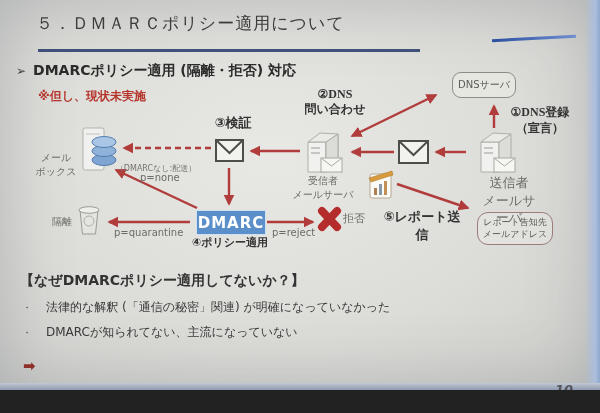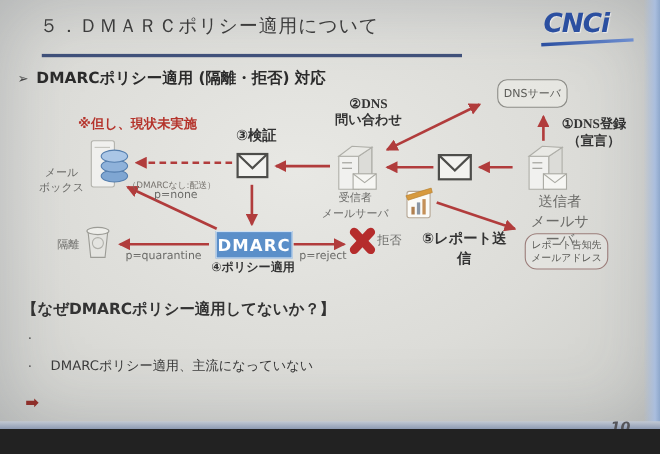--- a/index.html
+++ b/index.html
@@ -16,21 +16,21 @@
     background:linear-gradient(90deg, rgba(170,190,220,0) 0%, #aabede 70%, #8ea8cc 100%);}
   #bottom-band{left:0;bottom:0;width:600px;height:7px;
     background:linear-gradient(180deg,#c2c9d4 0%, #8d9ab2 100%);}
   #title{left:36px;top:12px;font-size:17px;color:#3c3c3c;letter-spacing:1px;}
   #title-rule{left:38px;top:49px;width:382px;height:3px;background:#24386a;opacity:.85;}
   #logo{left:494px;top:7px;width:90px;font-size:24px;font-weight:bold;font-style:italic;
     color:#2b4fa0;letter-spacing:-1px;text-shadow:1px 1px 1px rgba(255,255,255,.6);}
   #logo-swoosh{left:492px;top:37px;width:84px;height:3px;background:linear-gradient(90deg,#2b4fa0,#6f8fd0);transform:rotate(-3deg);}
   #heading{left:16px;top:62px;font-size:14px;font-weight:bold;color:#2b2b2b;display:flex;gap:7px;align-items:baseline;}
   #heading .chev{font-size:12px;color:#444;}
-  #heading-note{left:38px;top:104px;font-size:12px;font-weight:bold;color:#b5342c;margin-left:33px;}
+  #heading-note{left:38px;top:88px;font-size:12px;font-weight:bold;color:#b5342c;}
   
   .lbl-bold{font-weight:bold;color:#333;}
   .lbl-gray{color:#6b6b68;}
   #dns-box{left:452px;top:72px;width:62px;height:24px;border:1.5px solid #8d8d88;border-radius:9px;
     background:rgba(238,238,234,.55);font-size:10px;color:#5a5a56;display:flex;align-items:center;justify-content:center;}
   #report-box{left:477px;top:212px;width:74px;height:31px;border:1px solid #9b7d7a;border-radius:11px;
     background:rgba(238,238,234,.4);font-size:9px;color:#5a5a56;line-height:1.3;
     display:flex;align-items:center;justify-content:center;text-align:center;}
   #dmarc-box{left:196px;top:210px;width:68px;height:23px;background:#5b8fc9;border:1px solid #cfe0f2;
     color:#fff;font-weight:bold;font-size:15px;letter-spacing:1px;display:flex;align-items:center;justify-content:center;}
@@ -62,21 +62,20 @@
 </head>
 <body>
 
 <div id="slide">
 
   <div id="right-band" class="abs"></div>
   <div id="bottom-band" class="abs"></div>
 
   <div id="title" class="abs">５．ＤＭＡＲＣポリシー適用について</div>
   <div id="title-rule" class="abs"></div>
-  <div id="logo" class="abs">CNCi</div>
   <div id="logo-swoosh" class="abs"></div>
 
   <div id="heading" class="abs">
     <span class="chev">➢</span>
     <span>DMARCポリシー適用 (隔離・拒否) 対応</span>
   </div>
   <div id="heading-note" class="abs">※但し、現状未実施</div>
 
   <svg class="abs" style="left:0;top:0;" width="600" height="413" viewBox="0 0 600 413">
     <defs>
@@ -180,24 +179,25 @@
   <div id="nodmarc" class="abs ctr">（DMARCなし:配送）</div>
   <div id="pnone" class="abs lbl-gray">p=none</div>
   <div id="pquar" class="abs lbl-gray">p=quarantine</div>
   <div id="prej" class="abs lbl-gray">p=reject</div>
   <div id="quar-lbl" class="abs lbl-gray">隔離</div>
   <div id="rej-lbl" class="abs lbl-gray">拒否</div>
 
   <div id="why-title" class="abs">【なぜDMARCポリシー適用してないか？】</div>
   <div id="bullet-0" class="abs bullet-row">
     <span class="dot">・</span>
+    <span>法律的な解釈 (「通信の秘密」関連) が明確になっていなかった</span>
   </div>
   <div id="bullet-1" class="abs bullet-row">
     <span class="dot">・</span>
-    <span>DMARCポリシー適用、主流になっていない</span>
+    <span>DMARCが知られてない、主流になっていない</span>
   </div>
   <div id="conclusion" class="abs">
     <span class="arr">➡</span>
   </div>
 
   <div id="footer" class="abs">© 2017 COMMUNITY NETWORK CENTER INCORPORATED.</div>
   <div id="pageno" class="abs">10</div>
 
 </div>
 

